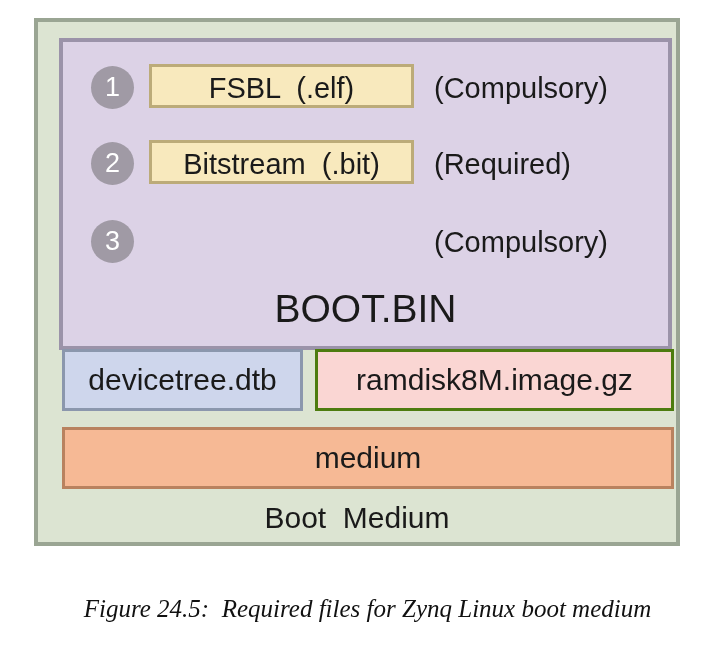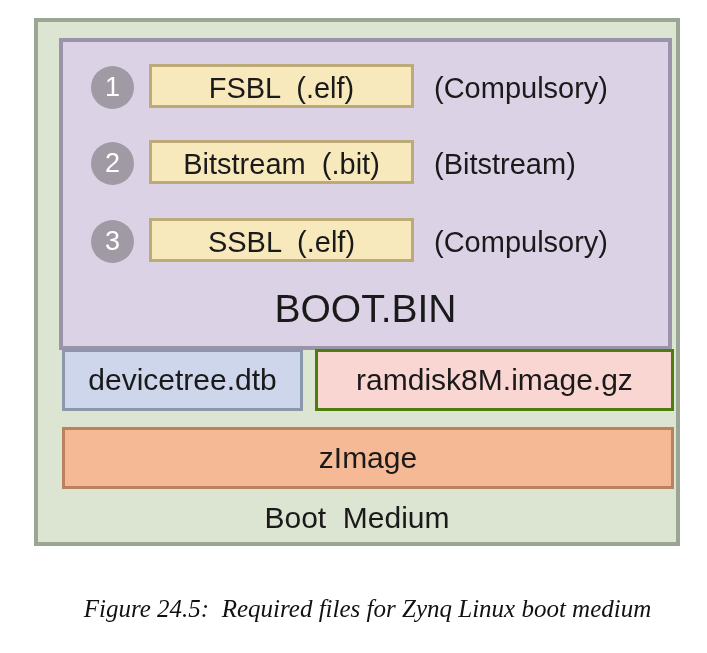--- a/index.html
+++ b/index.html
@@ -189,34 +189,33 @@
 
     <div class="file-row r1">
       <div class="badge">1</div>
       <div class="file-box">FSBL  (.elf)</div>
       <div class="req-note">(Compulsory)</div>
     </div>
 
     <div class="file-row r2">
       <div class="badge">2</div>
       <div class="file-box">Bitstream  (.bit)</div>
-      <div class="req-note">(Bitstream)</div>
+      <div class="req-note">(Required)</div>
     </div>
 
     <div class="file-row r3">
       <div class="badge">3</div>
-      <div class="file-box">SSBL  (.elf)</div>
       <div class="req-note">(Compulsory)</div>
     </div>
 
     <div class="bootbin-label">BOOT.BIN</div>
   </div>
 
   <div class="dtb-box">devicetree.dtb</div>
 
   <div class="ramdisk-box">ramdisk8M.image.gz</div>
 
-  <div class="zimage-box">zImage</div>
+  <div class="zimage-box">medium</div>
 
   <div class="medium-label">Boot  Medium</div>
 </div>
 
 <div class="caption">Figure 24.5:  Required files for Zynq Linux boot medium</div>
 
 </body></html>

